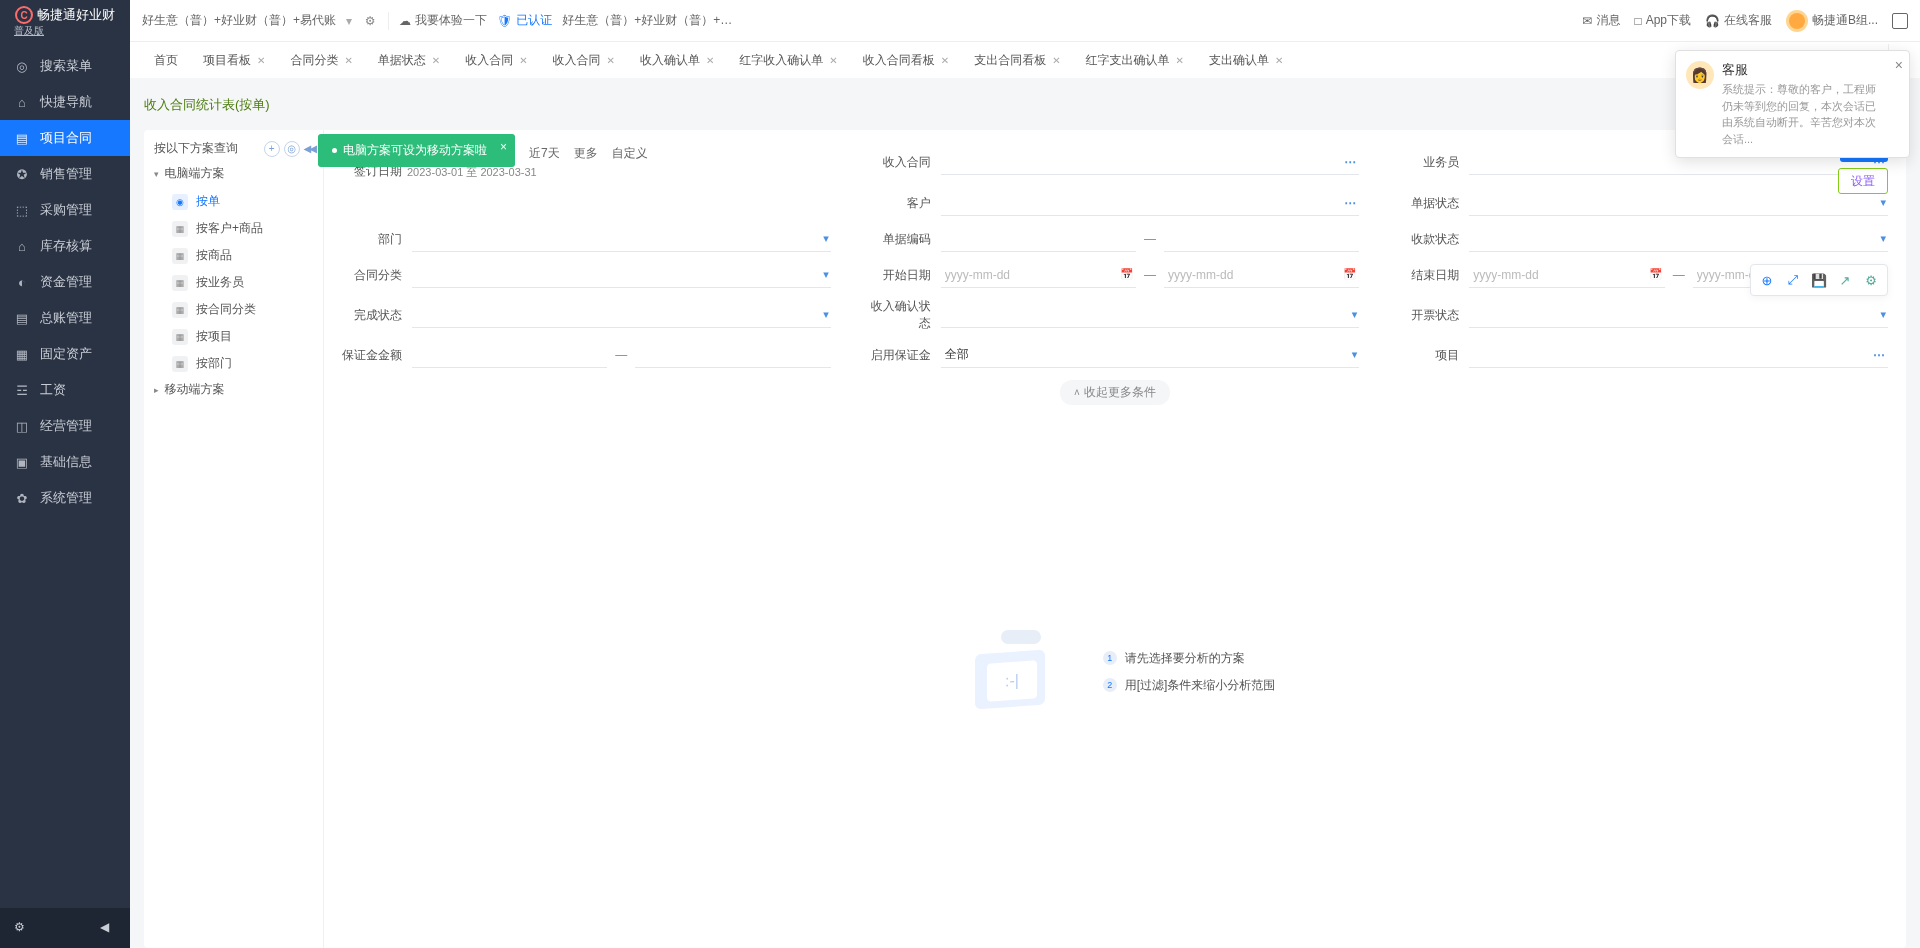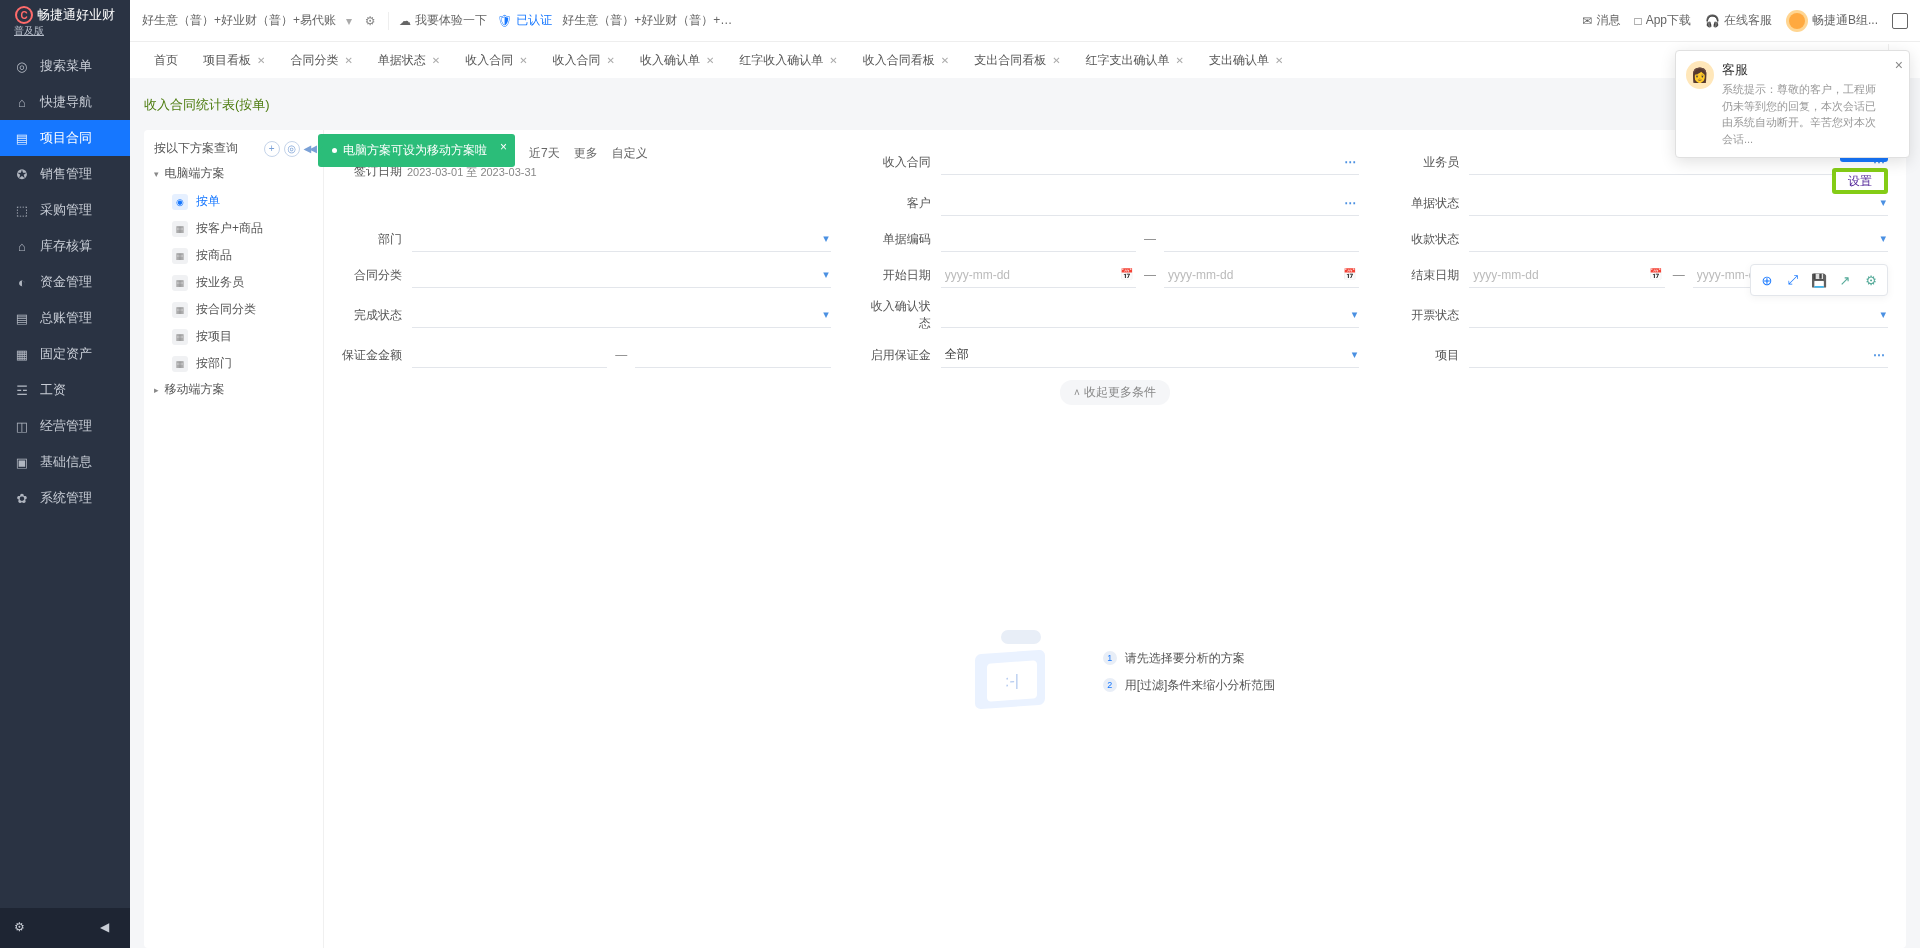--- a/index.html
+++ b/index.html
@@ -102,21 +102,21 @@
 .date-presets { display:flex; gap:6px; flex-wrap:wrap; align-items:center; }
 .preset { color:#666; cursor:pointer; font-size:12px; padding:1px 4px;}
 .preset.active { background:#1677ff; color:#fff; border-radius:3px; padding:1px 6px; }
 .date-range-text { width:100%; font-size:11px; color:#888; margin-top:2px; }
 
 .row-span-date { grid-column:1; display:flex; flex-direction:column; align-items:flex-start; }
 
 .filter-actions { position:absolute; right:18px; top:6px; display:flex; flex-direction:column; gap:6px; align-items:flex-end;}
 .btn { height:26px; padding:0 12px; border-radius:3px; font-size:12px; cursor:pointer; display:flex; align-items:center; justify-content:center; min-width:46px;}
 .btn.primary { background:#1677ff; color:#fff; }
-.btn.ghost { border:4px solid #84cc16; color:#4c1d95; background:#fff; }
+.btn.ghost { border:1px solid #84cc16; color:#8b5cf6; background:#fff; }
 
 .collapse-more { margin:12px auto 0; background:#f5f6f8; color:#888; font-size:12px; padding:4px 14px; border-radius:12px; display:flex; align-items:center; gap:4px; cursor:pointer; width:fit-content;}
 .collapse-more .up { font-size:10px; }
 
 
 .float-toolbar { position:absolute; right:18px; top:134px; background:#fff; border:1px solid #e3e6eb; border-radius:4px; box-shadow:0 2px 8px rgba(0,0,0,.05); display:flex; padding:4px; gap:2px; z-index:3;}
 .float-toolbar .ft { width:24px; height:22px; display:flex; align-items:center; justify-content:center; color:#5a9; cursor:pointer; font-size:13px; }
 .float-toolbar .ft.blue { color:#1677ff; }
 
 

